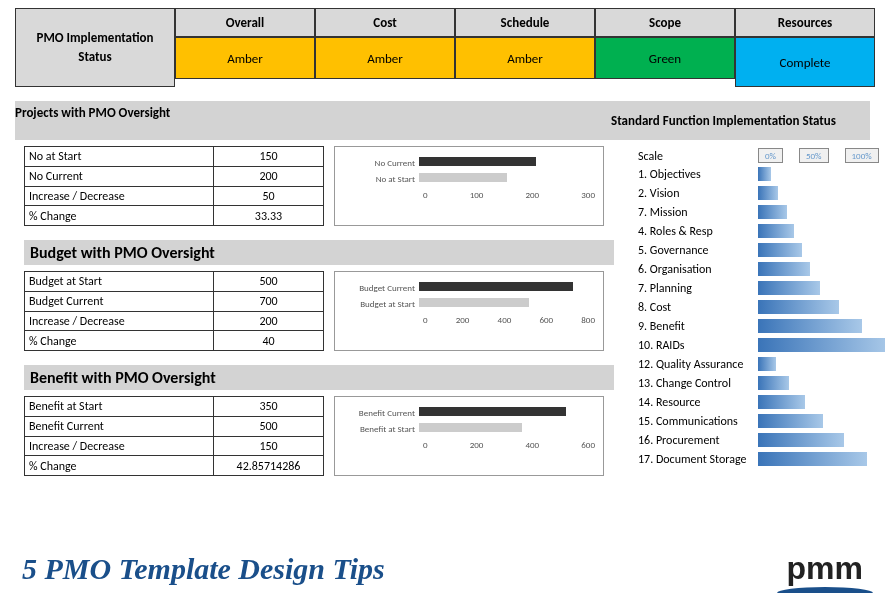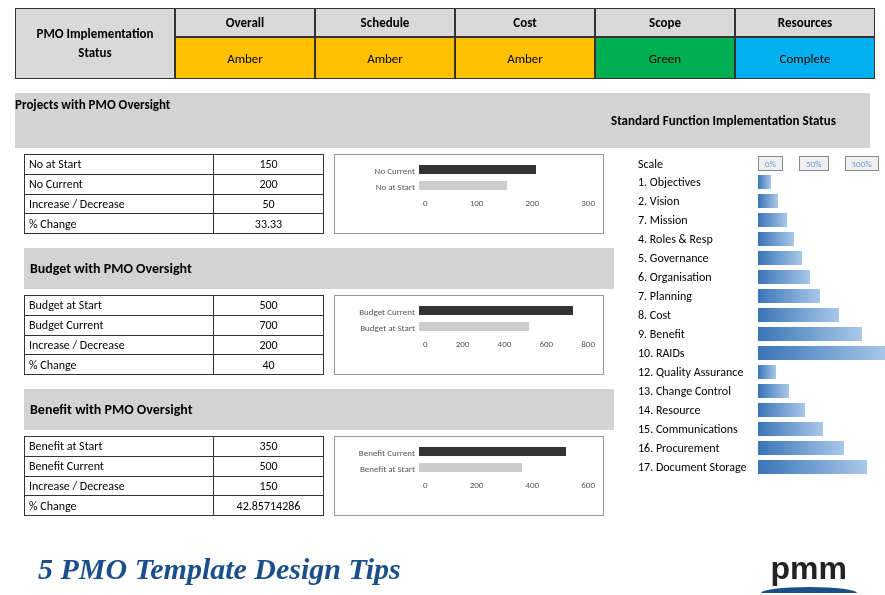--- a/index.html
+++ b/index.html
@@ -4,26 +4,26 @@
 <style>
   * { box-sizing: border-box; margin: 0; padding: 0; }
   body { width: 885px; height: 595px; font-family: Calibri, Arial, sans-serif; font-size: 12px; color: #000; background: #fff; position: relative; }
   
   .status-table { display: grid; grid-template-columns: 160px repeat(5, 140px); margin: 8px 15px 0 15px; }
   .status-cell { border: 1px solid #333; display: flex; align-items: center; justify-content: center; padding: 6px; font-size: 13px; }
   .status-header { background: #d9d9d9; font-weight: bold; }
   .status-title { background: #d9d9d9; font-weight: bold; grid-row: span 2; text-align: center; line-height: 1.4; }
   .status-amber { background: #ffc000; height: 42px; }
   .status-green { background: #00b050; height: 42px; }
-  .status-complete { background: #00b0f0; height: 42px; }
-  
-  .section-hdr { background: #d3d3d3; font-weight: bold; font-size: 14px; padding: 12px 6px; margin: 14px 15px 6px 15px; }
+  .status-complete { background: #00b0f0; height: 50px; }
+  
+  .section-hdr { background: #d3d3d3; font-weight: bold; font-size: 16px; padding: 3px 6px; margin: 14px 15px 6px 15px; }
   .section-hdr-row { display: flex; margin: 14px 15px 6px 15px; }
   .section-hdr-left { background: #d3d3d3; font-weight: bold; font-size: 13px; padding: 4px 0; flex: 0 0 590px; }
-  .section-hdr-right { background: #d3d3d3; font-weight: bold; font-size: 13px; padding: 20px 6px; flex: 1; }
+  .section-hdr-right { background: #d3d3d3; font-weight: bold; font-size: 13px; padding: 12px 6px; flex: 1; }
   
   .main-area { display: flex; margin: 0 24px; gap: 24px; }
   .left-col { flex: 0 0 590px; }
   .right-col { flex: 1; }
   
   .block { display: flex; gap: 10px; margin-bottom: 6px; }
   .data-table { border-collapse: collapse; width: 300px; font-size: 12px; }
   .data-table td { border: 1px solid #333; padding: 2px 4px; height: 18px; }
   .data-table td:nth-child(2) { text-align: center; width: 110px; }
   .chart-box { border: 1px solid #999; width: 270px; height: 80px; font-size: 10px; color: #555; position: relative; padding: 8px 8px 4px 8px; }
@@ -35,33 +35,33 @@
   .chart-axis { display: flex; justify-content: space-between; font-size: 9px; margin-left: 80px; margin-top: 4px; }
   
   .scale-row { display: flex; align-items: center; padding: 2px 0; }
   .scale-label { width: 120px; font-size: 12px; }
   .scale-boxes { display: flex; gap: 16px; flex: 1; }
   .scale-box { border: 1px solid #888; font-size: 9px; color: #6699cc; padding: 1px 6px; background: #f0f0f0; }
   .func-row { display: flex; align-items: center; margin-bottom: 1px; height: 18px; }
   .func-label { width: 120px; font-size: 12px; }
   .func-bar { height: 14px; background: linear-gradient(to right, #3a74b8, #a8c8e8); }
   
-  .footer { position: absolute; bottom: 8px; left: 0; right: 0; display: flex; align-items: center; justify-content: space-between; padding: 0 38px; }
+  .footer { position: absolute; bottom: 8px; left: 0; right: 0; display: flex; align-items: center; justify-content: space-between; padding: 0 22px; }
   .footer-title { font-family: "Comic Sans MS", cursive; font-style: italic; font-weight: bold; color: #1a4f8a; font-size: 30px; }
   .footer-logo { font-family: Arial, sans-serif; font-weight: 900; font-size: 32px; color: #222; position: relative; }
   .footer-logo::after { content: ""; position: absolute; left: -10px; right: -10px; bottom: -6px; height: 6px; background: #1a4f8a; border-radius: 50% 50% 0 0 / 100% 100% 0 0; }
 </style>
 </head>
 <body>
 
 <div class="status-table">
   <div class="status-cell status-title">PMO Implementation Status</div>
   <div class="status-cell status-header">Overall</div>
+  <div class="status-cell status-header">Cost</div>
   <div class="status-cell status-header">Schedule</div>
-  <div class="status-cell status-header">Cost</div>
   <div class="status-cell status-header">Scope</div>
   <div class="status-cell status-header">Resources</div>
   <div class="status-cell status-amber">Amber</div>
   <div class="status-cell status-amber">Amber</div>
   <div class="status-cell status-amber">Amber</div>
   <div class="status-cell status-green">Green</div>
   <div class="status-cell status-complete">Complete</div>
 </div>
 
 <div class="section-hdr-row">

